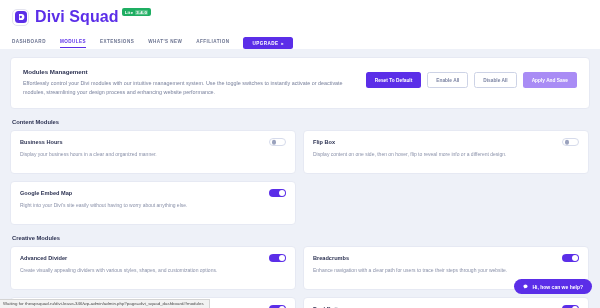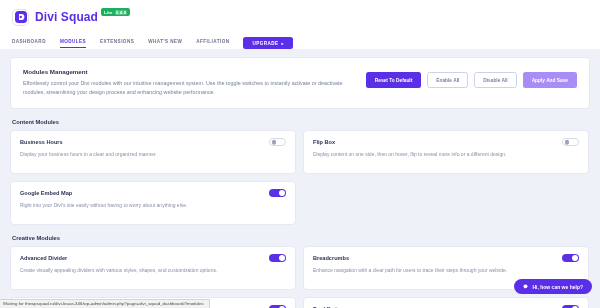--- a/index.html
+++ b/index.html
@@ -21,21 +21,21 @@
   .brand-row { display: flex; align-items: center; gap: 6px; height: 20px; }
   .brand-logo {
     width: 17px; height: 17px; border-radius: 5px;
     background: #ffffff;
     border: 1px solid #e3e3ef;
     display: flex; align-items: center; justify-content: center;
     flex: none;
   }
   .brand-logo svg { display: block; }
   .brand-name {
-    font-size: 12px;
+    font-size: 16px;
     font-weight: bold;
     color: #5b2ee8;
     letter-spacing: .1px;
   }
   .brand-badge {
     align-self: flex-start;
     margin-left: -3px;
     margin-top: 1px;
     background: #1eae62;
     color: #ffffff;

